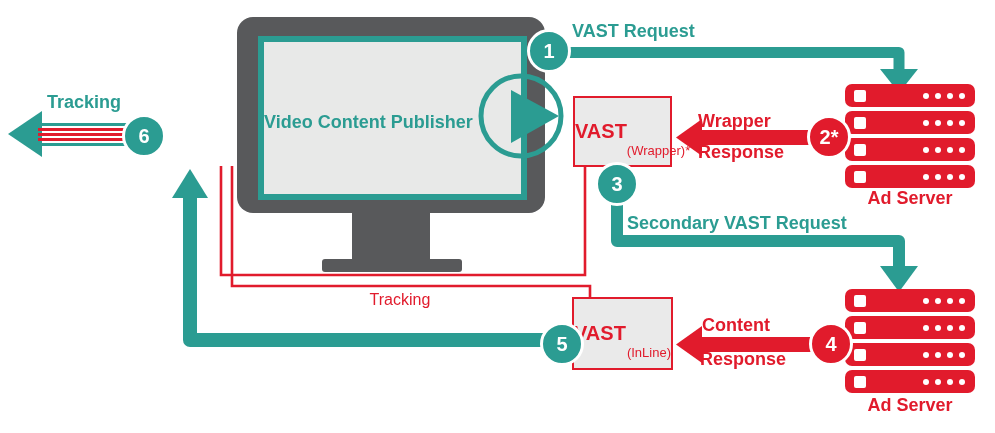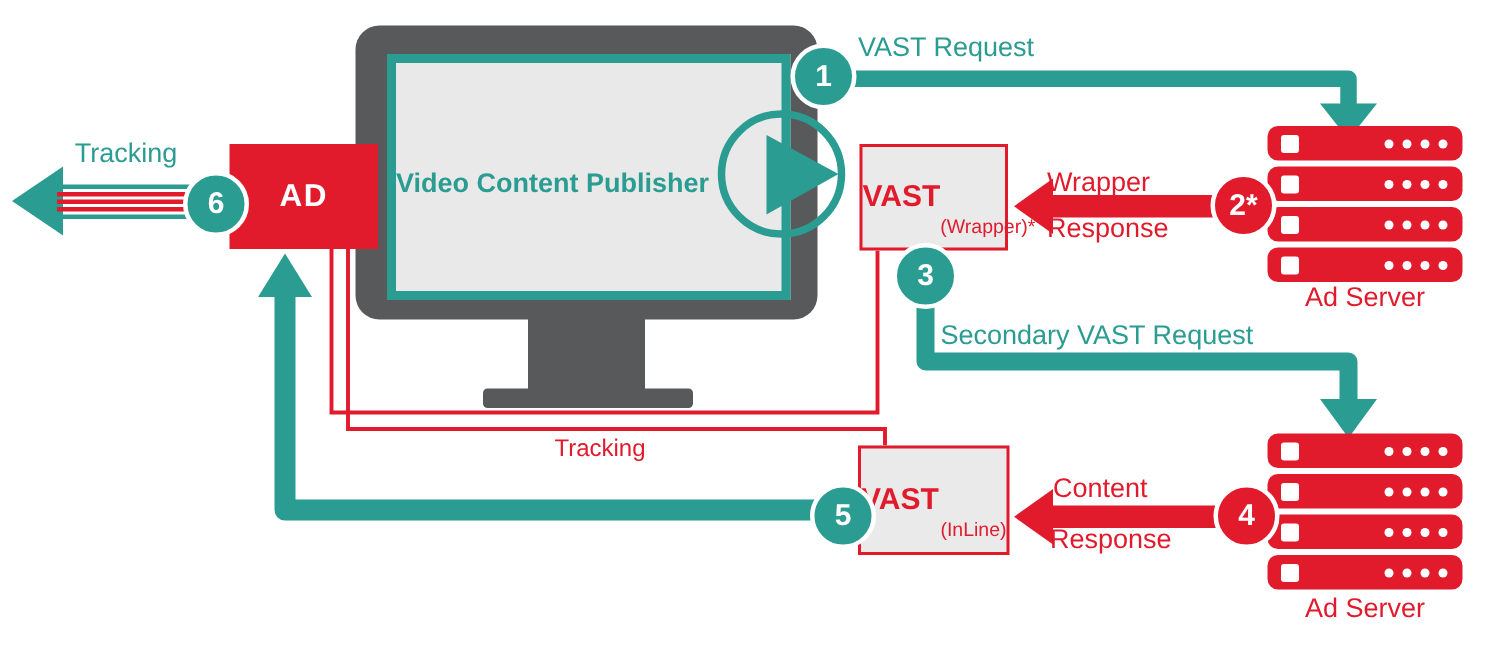--- a/index.html
+++ b/index.html
@@ -60,21 +60,21 @@
   .server{left:845px;width:130px;display:flex;flex-direction:column;gap:4px;z-index:2;}
   .server-top{top:84px;}
   .server-bottom{top:289px;}
   .server-unit{height:23px;background:var(--red);border-radius:7px;
     display:flex;align-items:center;justify-content:space-between;padding:0 10px 0 9px;}
   .slot{width:12px;height:12px;background:#fff;border-radius:2px;}
   .leds{display:flex;gap:6px;}
   .led{width:6px;height:6px;background:#fff;border-radius:50%;}
 
   
-  .lbl{position:absolute;white-space:nowrap;font-size:18px;font-weight:normal;z-index:6;}
+  .lbl{position:absolute;white-space:nowrap;font-size:18px;font-weight:bold;z-index:6;}
   .lbl.teal{color:var(--teal);}
   .lbl.red{color:var(--red);}
   .lbl.thin{font-weight:normal;font-size:16px;}
   .ctr{text-align:center;}
 </style>
 </head>
 <body>
 
 <div class="canvas">
 
@@ -129,23 +129,20 @@
   <div class="abs monitor-screen">
     <div class="screen-title">Video Content Publisher</div>
     <div class="play-wrap">
       <svg width="96" height="96" viewBox="0 0 96 96">
         <circle cx="48" cy="48" r="40" fill="none" stroke="var(--teal)" stroke-width="5"></circle>
         <polygon points="38,22 38,75 86,48" fill="var(--teal)"></polygon>
       </svg>
     </div>
   </div>
 
-  <div class="abs ad-box">
-    <span>AD</span>
-  </div>
 
   <div class="abs vast-box wrapper-box">
     <div class="vb-title">VAST</div>
     <div class="vb-sub">(Wrapper)*</div>
   </div>
 
   <div class="abs vast-box inline-box">
     <div class="vb-title">VAST</div>
     <div class="vb-sub">(InLine)</div>
   </div>

